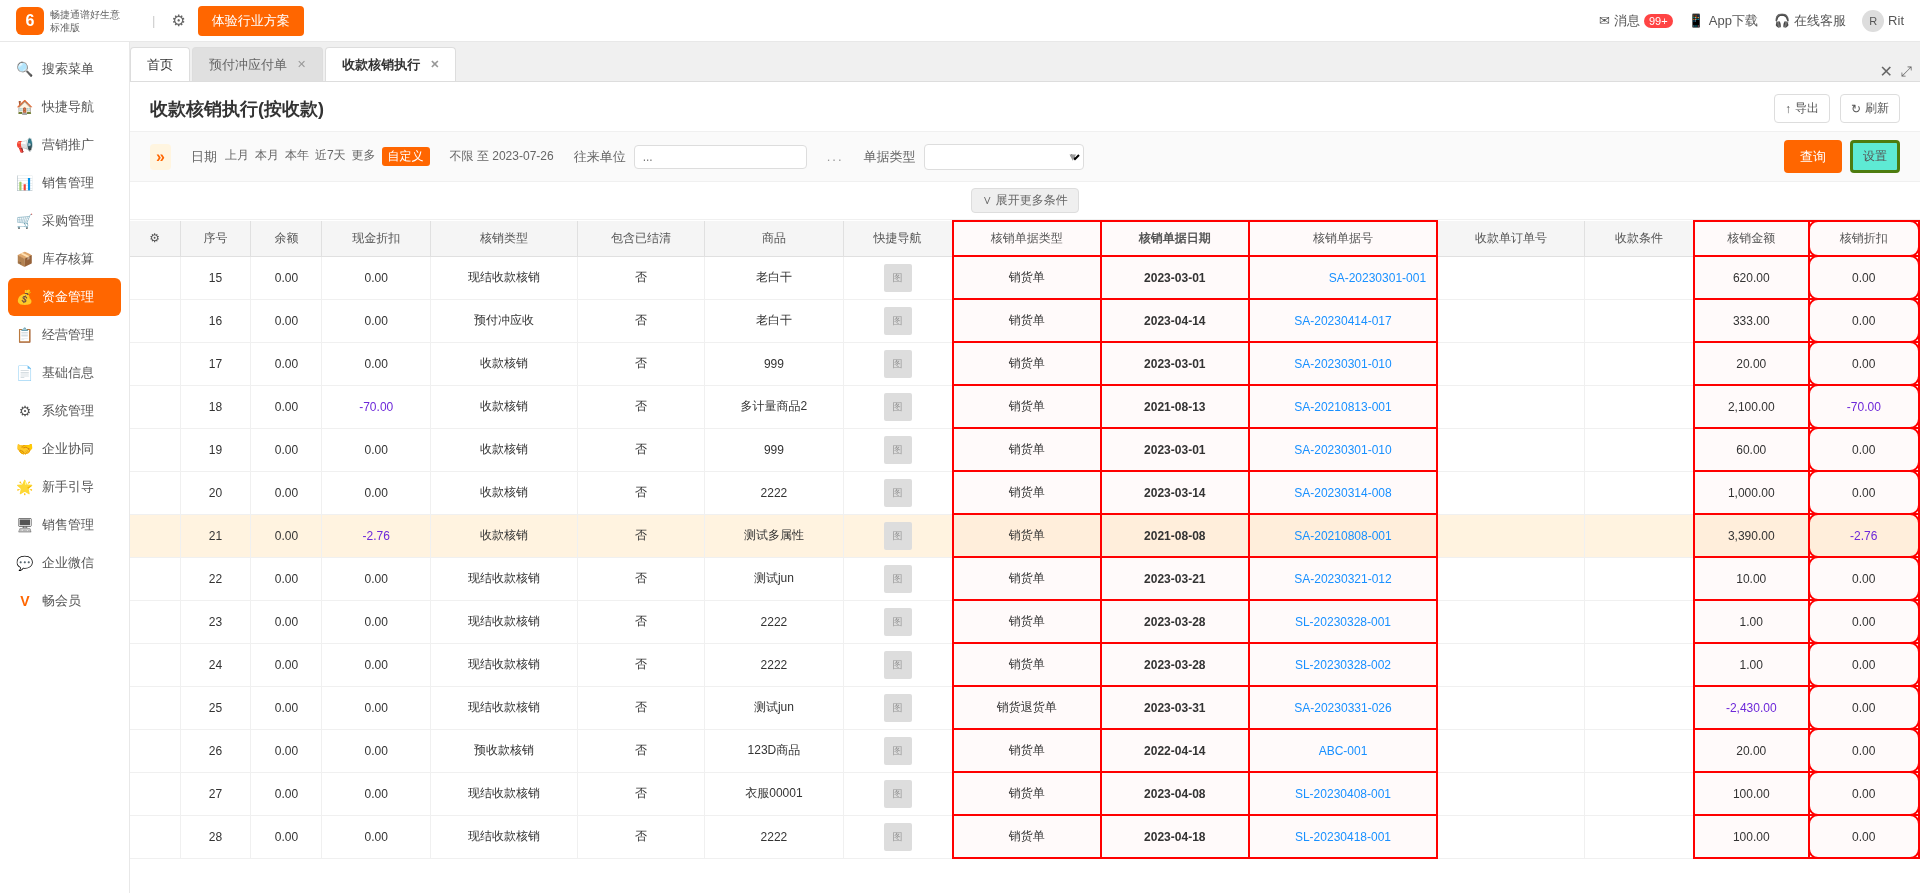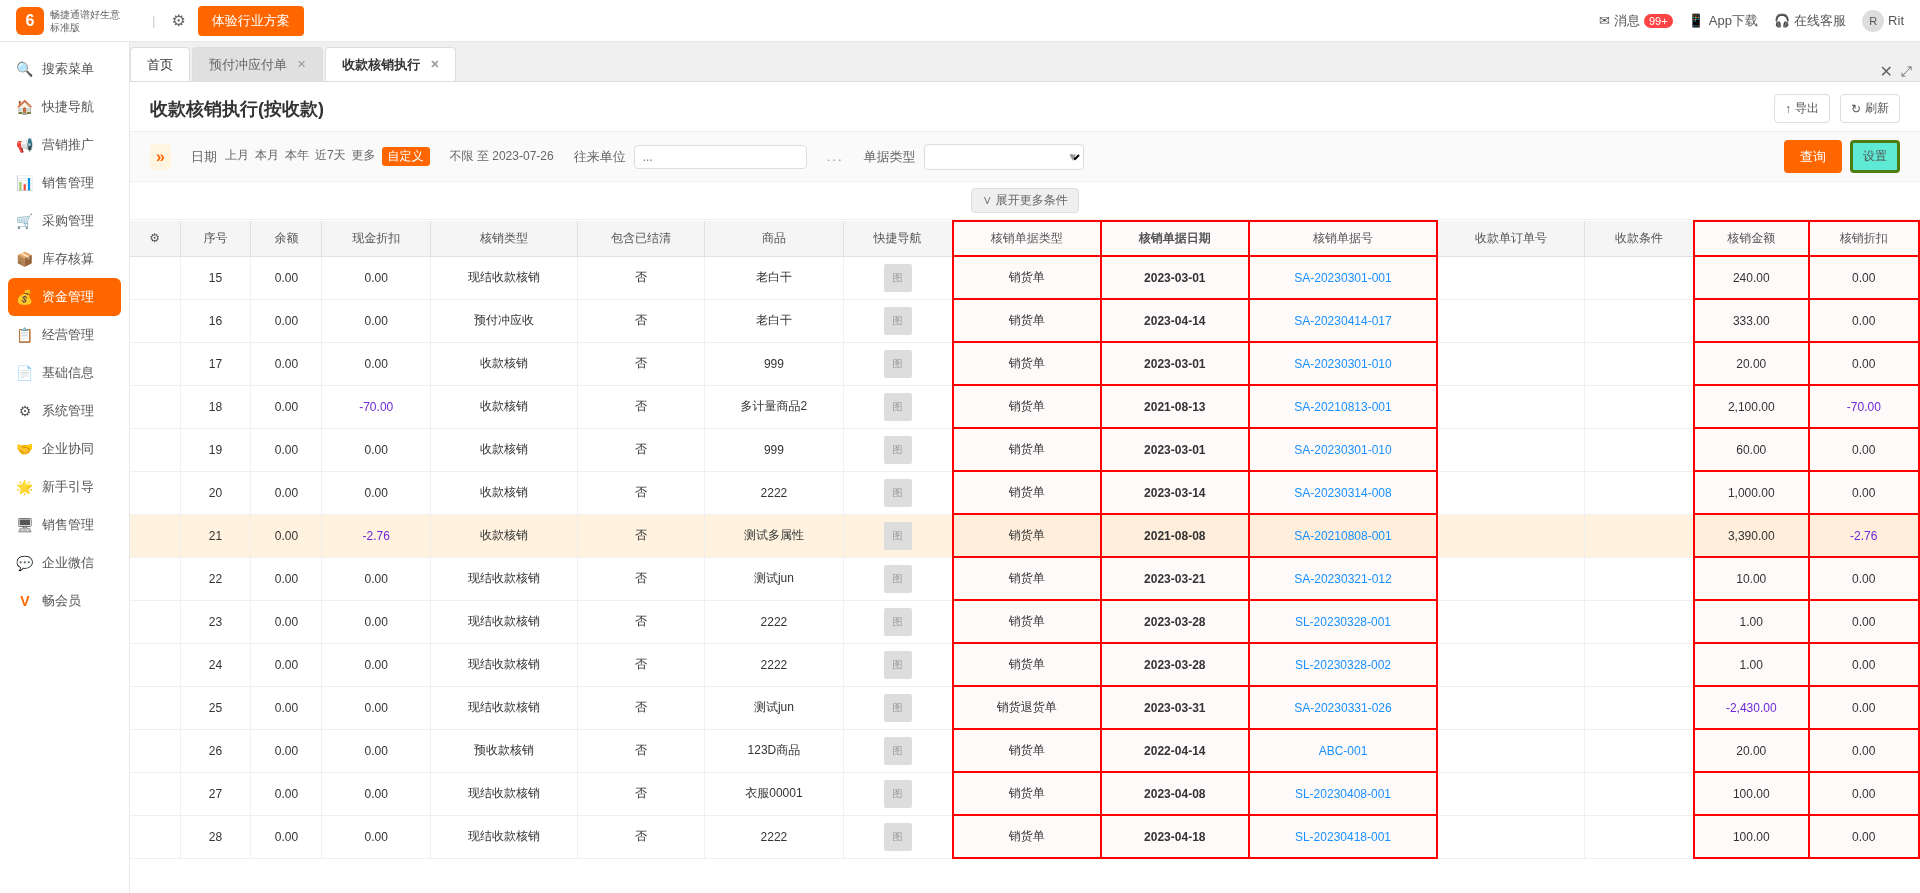--- a/index.html
+++ b/index.html
@@ -67,21 +67,21 @@
     .col-type { outline: 2px solid #ff0000; outline-offset: -1px; }
     .col-date { outline: 2px solid #ff0000; outline-offset: -1px; font-weight: bold; }
     .col-no { outline: 2px solid #ff0000; outline-offset: -1px; }
     .col-amount { outline: 2px solid #ff0000; outline-offset: -1px; }
     .col-discount { outline: 2px solid #ff0000; outline-offset: -1px; }
 
     th.col-type, td.col-type { background: rgba(255,0,0,0.02); }
     th.col-date, td.col-date { background: rgba(255,0,0,0.02); }
     th.col-no, td.col-no { background: rgba(255,0,0,0.02); }
     th.col-amount, td.col-amount { background: rgba(255,0,0,0.02); }
-    th.col-discount, td.col-discount { background: rgba(255,0,0,0.02); }
+    th.col-discount, td.col-discount { background: rgba(255,0,0,0.02); border-radius: 9px; }
 
     
     .summary-row td { background: #fafafa; font-weight: bold; border-top: 2px solid #e0e0e0; }
 
     
     .dots { letter-spacing: 2px; color: #999; }
 
     .top-gear { font-size: 16px; cursor: pointer; color: #666; }
 
     .expand-area { padding: 6px 20px; border-bottom: 1px solid #f0f0f0; display: flex; justify-content: center; }
@@ -292,24 +292,24 @@
                 <td>0.00</td>
                 <td>0.00</td>
                 <td>现结收款核销</td>
                 <td>否</td>
                 <td>老白干</td>
                 <td>
                   <div style="width:28px;height:28px;background:#ddd;margin:auto;border-radius:2px;display:flex;align-items:center;justify-content:center;font-size:10px;color:#999">图</div>
                 </td>
                 <td class="col-type" style="border: 2px solid rgb(255, 0, 0);">销货单</td>
                 <td class="col-date" style="border: 2px solid rgb(255, 0, 0);">2023-03-01</td>
-                <td class="col-no link-cell" style="border: 2px solid rgb(255, 0, 0);"><a class="link-cell" href="#">SA-20230301-001</a></td>
-                <td></td>
-                <td></td>
-                <td class="col-amount" style="border: 2px solid rgb(255, 0, 0);">240.00</td>
+                <td class="col-no link-cell" style="border: 2px solid rgb(255, 0, 0); text-align: right;"><a class="link-cell" href="#">SA-20230301-001</a></td>
+                <td></td>
+                <td></td>
+                <td class="col-amount" style="border: 2px solid rgb(255, 0, 0);">620.00</td>
                 <td class="col-discount" style="border: 2px solid rgb(255, 0, 0);">0.00</td>
               </tr>
               <tr>
                 <td></td>
                 <td>16</td>
                 <td>0.00</td>
                 <td>0.00</td>
                 <td>预付冲应收</td>
                 <td>否</td>
                 <td>老白干</td>

